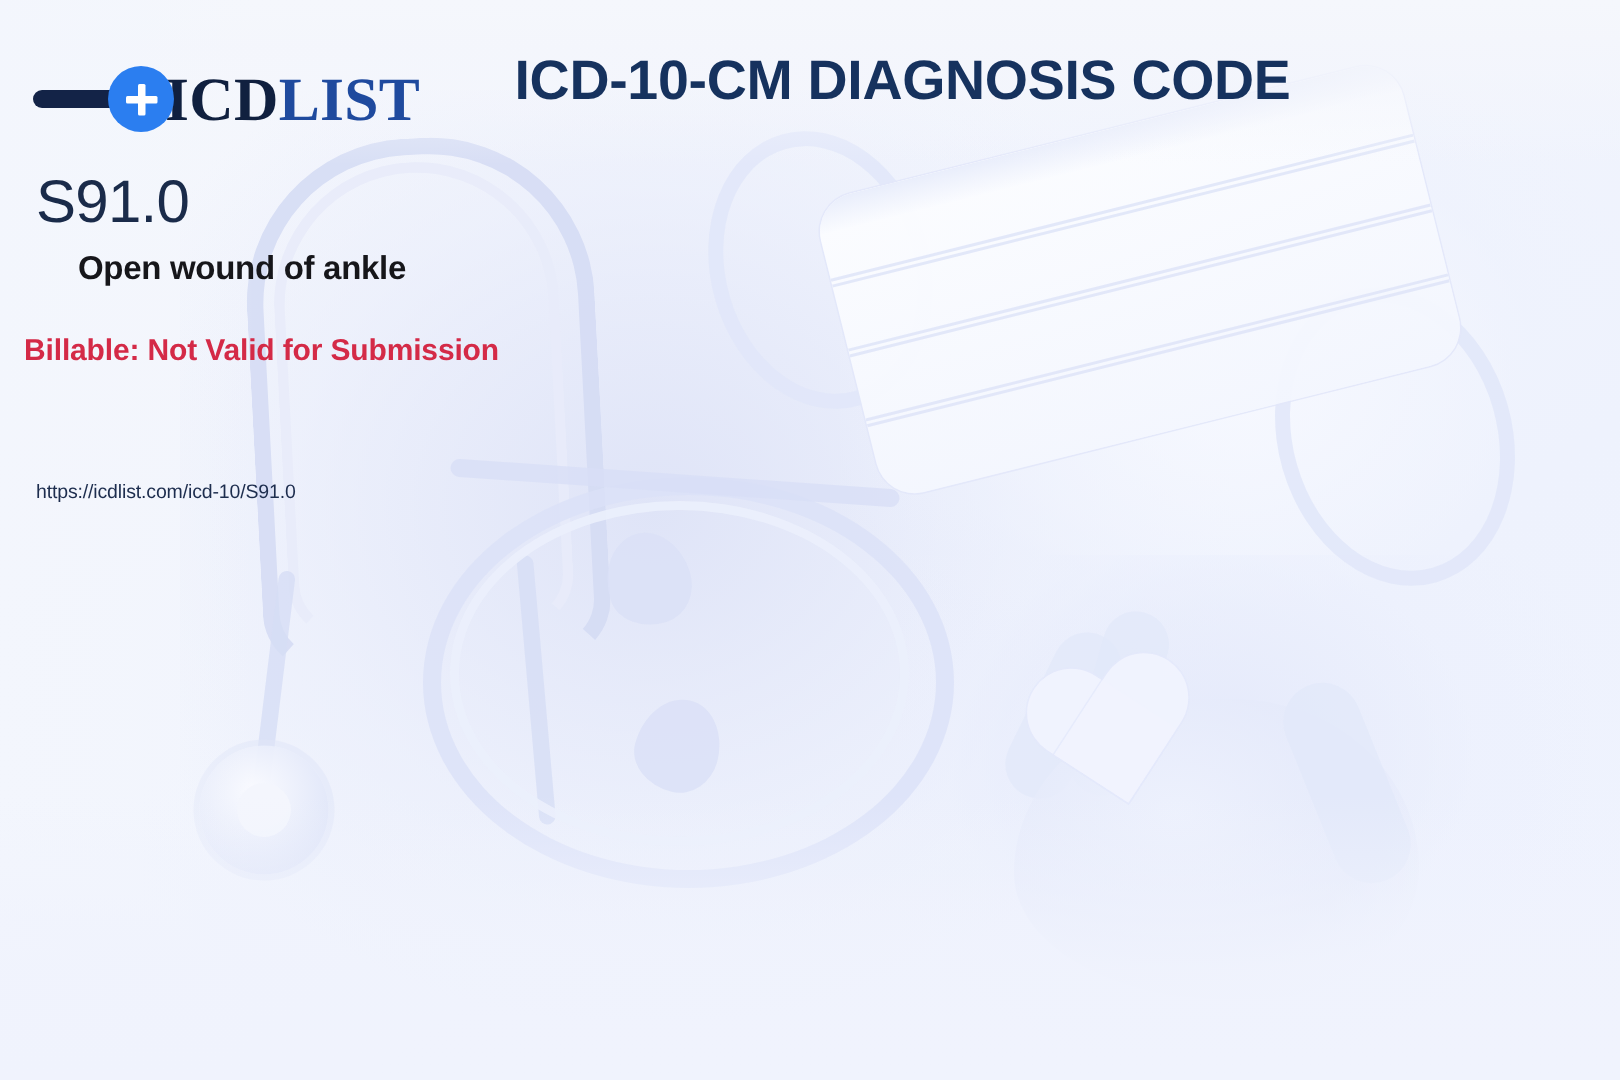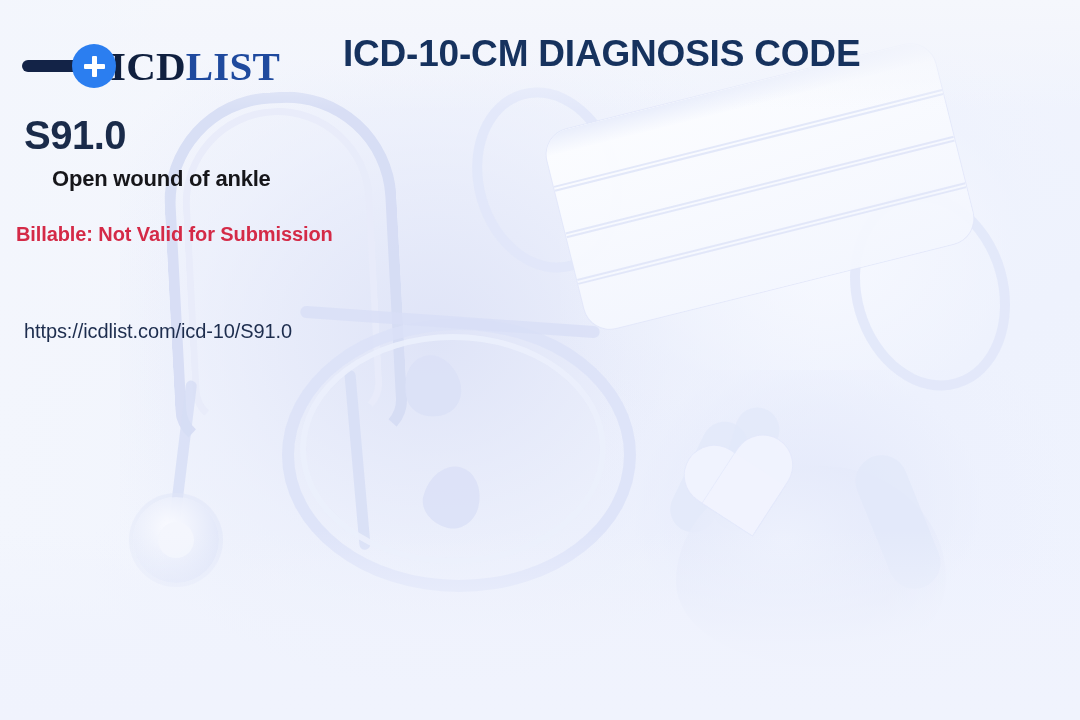--- a/index.html
+++ b/index.html
@@ -222,36 +222,36 @@
     font-size: 37px;
     font-weight: 700;
     color: #16325e;
     letter-spacing: -0.2px;
     white-space: nowrap;
   }
 
   
   .code {
     position: absolute; left: 24px; top: 113px;
-    font-size: 40px; font-weight: 700;
+    font-size: 40px; font-weight: 400;
     color: #1a2b4a; letter-spacing: -0.5px;
   }
   .description {
     position: absolute; left: 24px; top: 166px;
     font-size: 22px; font-weight: 700;
     color: #16161a; letter-spacing: -0.2px; margin-left: 28px;
   }
   .billable {
     position: absolute; left: 16px; top: 223px;
     font-size: 20px; font-weight: 700;
     color: #d42a47; letter-spacing: -0.1px;
   }
   .url {
     position: absolute; left: 24px; top: 320px;
-    font-size: 20px; font-weight: 400;
+    font-size: 13px; font-weight: 400;
     color: #1d2d4e; letter-spacing: -0.1px;
   }
 </style>
 </head>
 <body>
 
 <div id="canvas">
 
   <div class="bg-photo">
     <div class="wash-a"></div>

